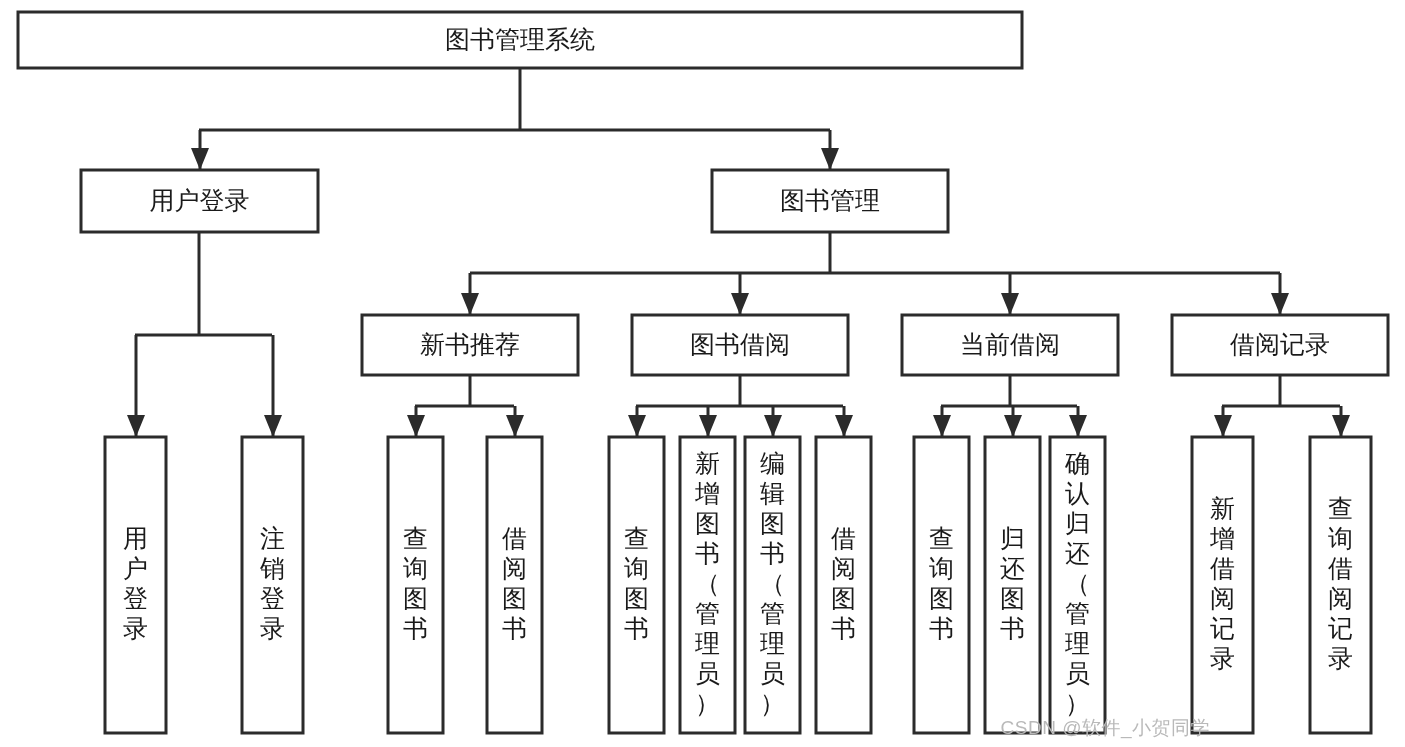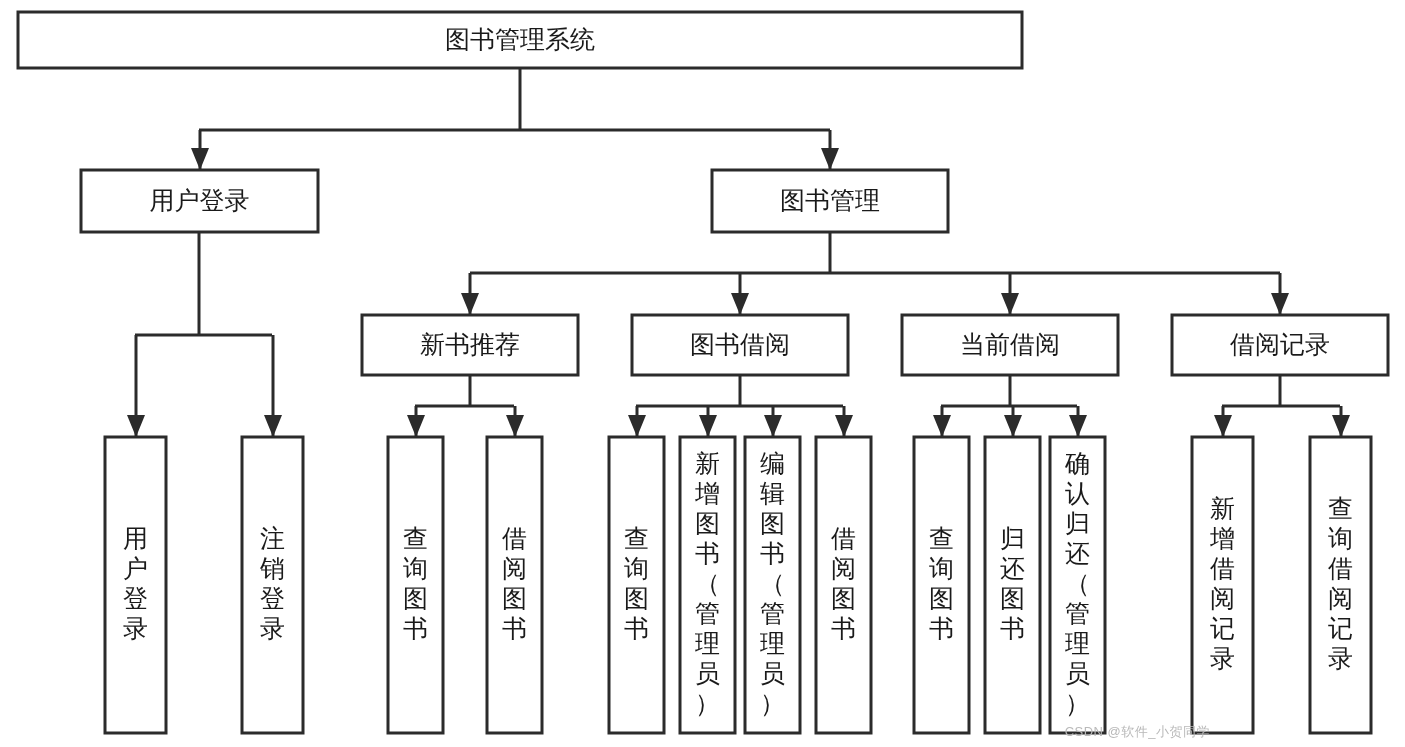--- a/index.html
+++ b/index.html
@@ -52,21 +52,21 @@
     font-family: "Liberation Sans", "DejaVu Sans", sans-serif;
     font-size: 25px;
     fill: #1a1a1a;
     text-anchor: middle;
   }
   .watermark-text {
     position: absolute;
     right: 10px;
     bottom: 6px;
     font-family: "Liberation Sans", "DejaVu Sans", sans-serif;
-    font-size: 13px;
+    font-size: 19px;
     color: #b9b9b9;
     white-space: nowrap;
     letter-spacing: 0.5px;
   }
 </style>
 </head>
 <body>
 
 <div id="diagram-root">
   <svg class="diagram-canvas" id="diagram-canvas" viewBox="0 0 1405 747" xmlns="http://www.w3.org/2000/svg">

